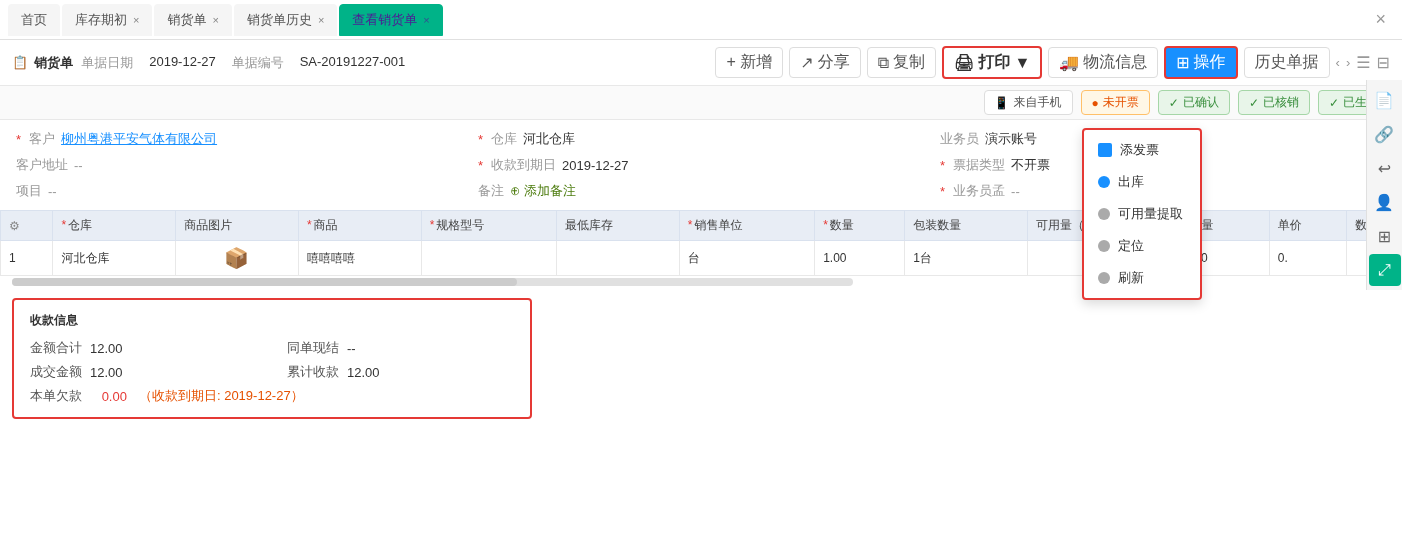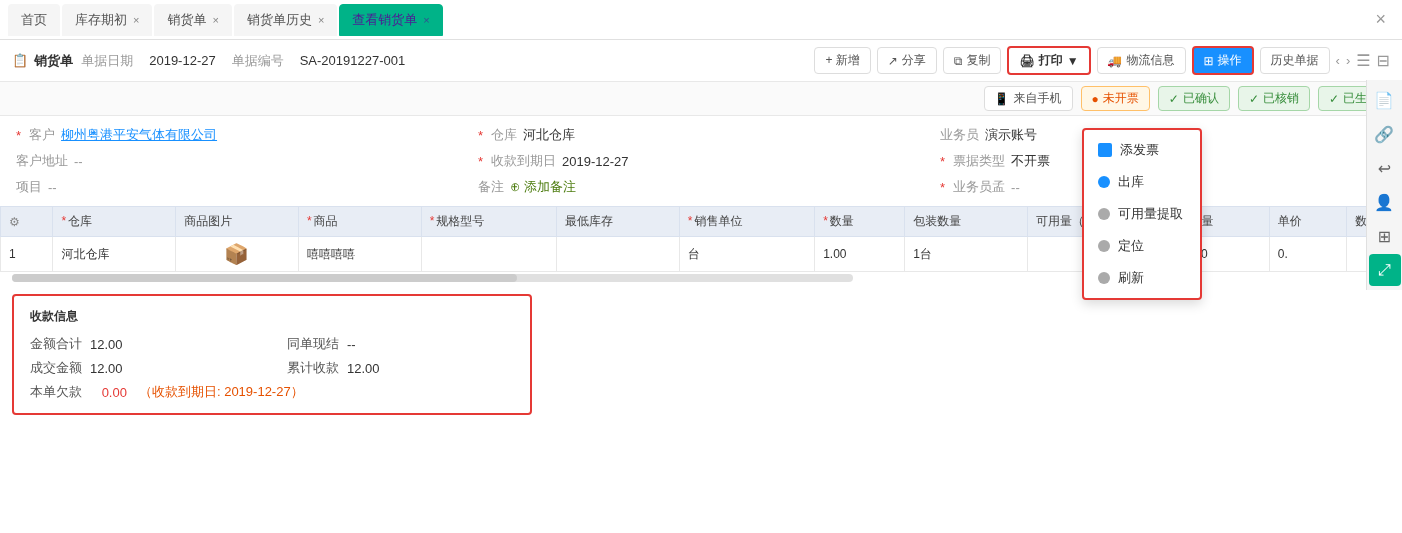--- a/index.html
+++ b/index.html
@@ -28,27 +28,27 @@
     .main-content {
       background: #fff; margin: 0; padding: 0; height: calc(533px - 40px); overflow: hidden; position: relative;
     }
 
     
     .toolbar {
       display: flex; align-items: center; padding: 6px 12px; border-bottom: 1px solid #e8e8e8;
       background: #fff; gap: 8px;
     }
     .doc-title { display: flex; align-items: center; gap: 6px; font-weight: bold; color: #333; }
-    .doc-meta { display: flex; align-items: center; gap: 16px; font-size: 13px; color: #555; }
+    .doc-meta { display: flex; gap: 16px; font-size: 13px; color: #555; }
     .doc-meta span { color: #333; }
     .toolbar-spacer { flex: 1; }
     .toolbar-actions { display: flex; align-items: center; gap: 6px; }
     .action-btn {
       display: flex; align-items: center; gap: 4px; padding: 4px 10px; border: 1px solid #ddd;
-      border-radius: 4px; cursor: pointer; font-size: 12px; background: #fff; color: #555;
+      border-radius: 4px; cursor: pointer; font-size: 16px; background: #fff; color: #555;
     }
     .action-btn.highlighted {
       border: 2px solid #e53935; background: #fff; color: #333; font-weight: bold;
     }
     .action-btn.active-tab {
       background: #1890ff; color: #fff; border-color: #1890ff;
     }
 
     
     .toolbar2 {

